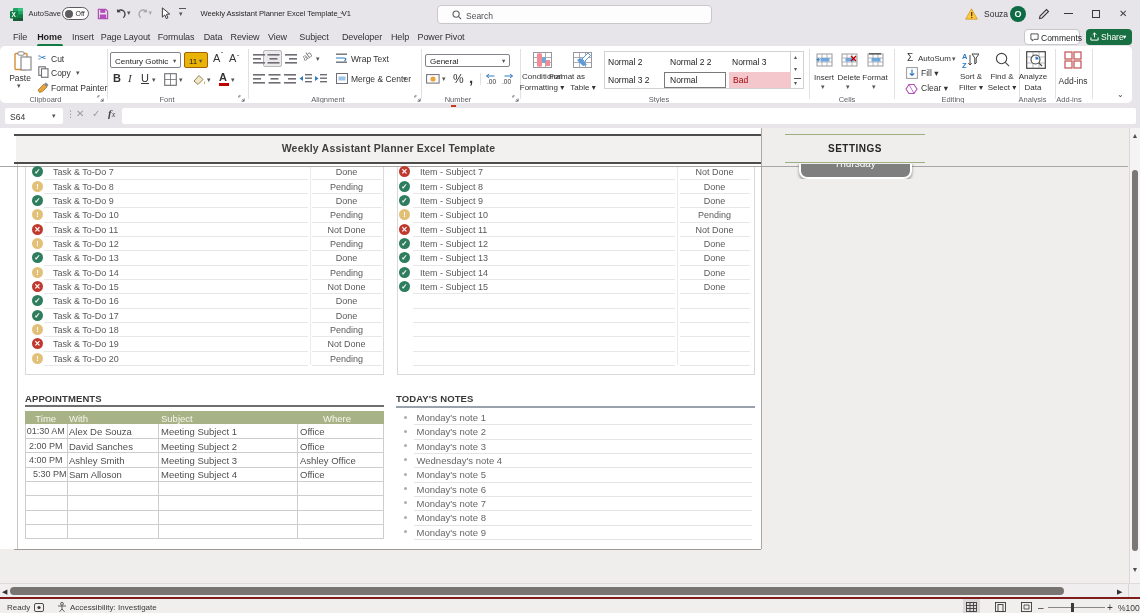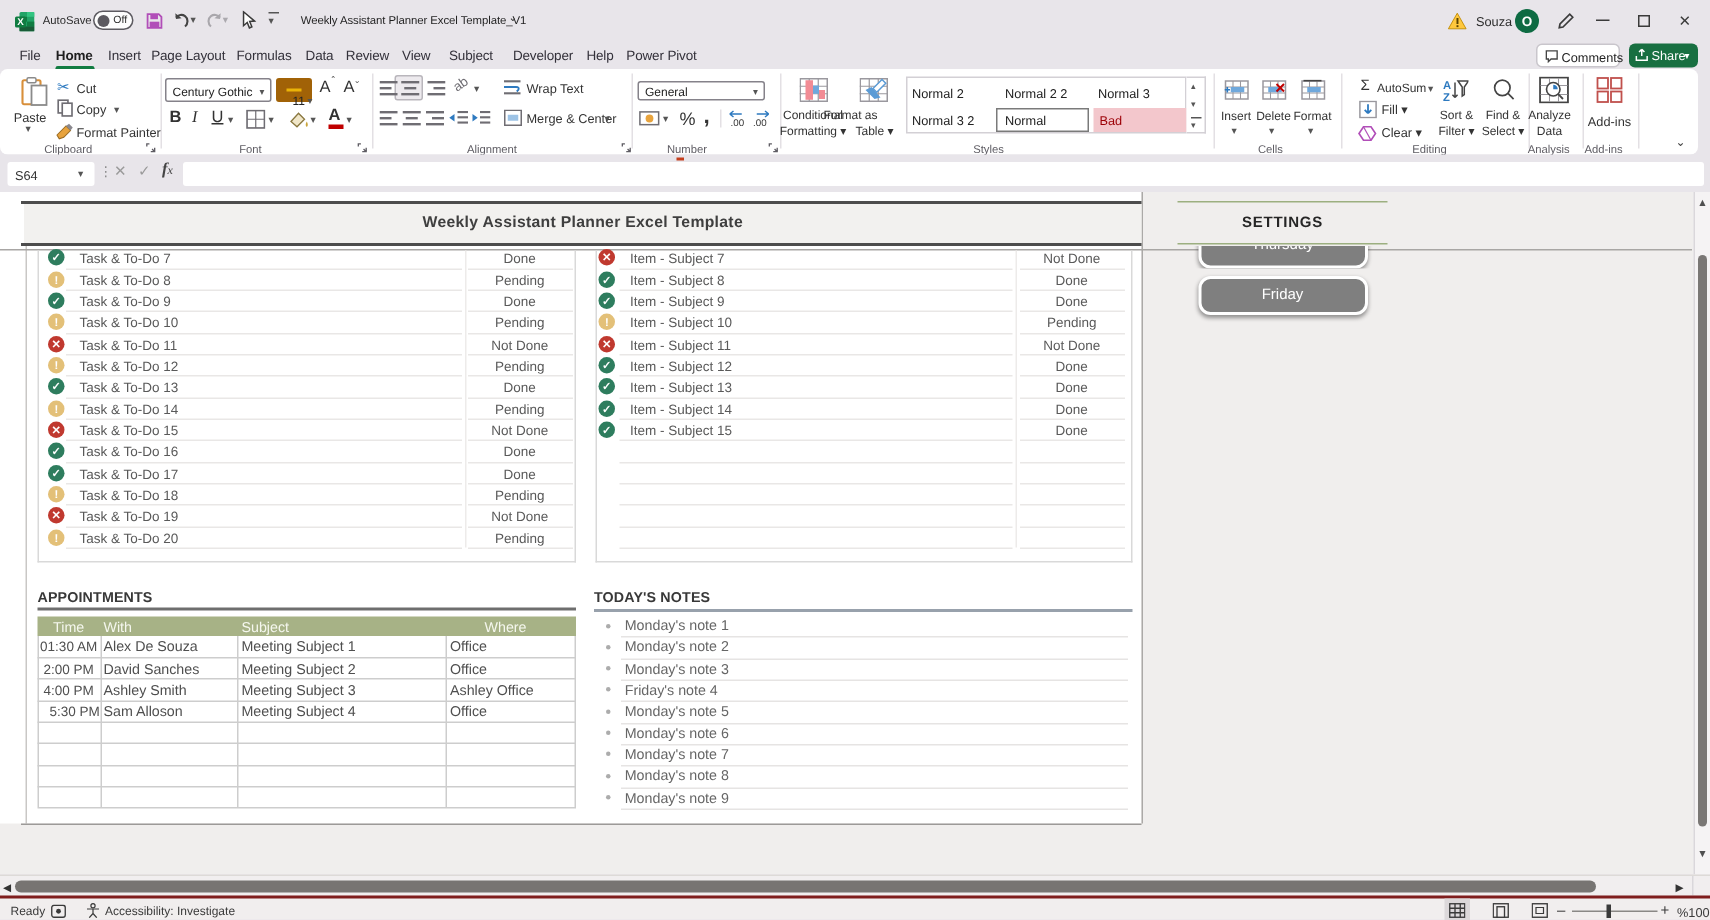--- a/index.html
+++ b/index.html
@@ -36,20 +36,27 @@
 <path d="M12 0.5 L11.5 4.5 L7.5 4 Z" fill="#A9A7AC"></path>
     </svg>
 <div class="a" style="left:148.5px;top:9px;font-size:7px;color:#ABA9AE">▾</div>
 <svg class="a" style="left:160.5px;top:7px" width="10" height="13" viewBox="0 0 11 14">
 <path d="M1.5 0.8 L1.5 11 L4.2 8.6 L5.8 12.6 L7.6 11.8 L6 7.9 L9.6 7.6 Z" fill="#fff" stroke="#3a3a3a" stroke-width="1.1"></path>
     </svg>
 <div class="a" style="left:179px;top:8px;width:7px;height:1.2px;background:#555"></div>
 <div class="a" style="left:179px;top:9.5px;font-size:7px;color:#555">▾</div>
 <div class="a" style="left:200.5px;top:9px;width:137px;font-size:7.6px;letter-spacing:-0.05px;color:#1f1f1f;white-space:nowrap">Weekly Assistant Planner Excel Template_V1</div>
 <div class="a" style="left:339px;top:8px;font-size:7px;color:#333">⌄</div>
+<div class="a" style="left:437px;top:4.5px;width:275px;height:19px;background:#fdfdfd;border:1px solid #C9C6CC;border-radius:4px">
+<svg class="a" style="left:14px;top:4.5px" width="10" height="10" viewBox="0 0 11 11">
+        <circle cx="4.5" cy="4.5" r="3.4" fill="none" stroke="#5f5d63" stroke-width="1.2"></circle>
+        <line x1="7" y1="7" x2="10" y2="10" stroke="#5f5d63" stroke-width="1.2"></line>
+      </svg>
+<div class="a" style="left:28px;top:5px;font-size:8.5px;color:#4f4d53">Search</div>
+    </div>
 <svg class="a" style="left:965px;top:8px" width="13" height="12" viewBox="0 0 13 12">
 <path d="M6.5 0.8 L12.4 11.2 L0.6 11.2 Z" fill="#FFC83D" stroke="#C08A00" stroke-width="0.6"></path>
 <rect x="6" y="4" width="1.3" height="4" fill="#5a4300"></rect>
       <rect x="6" y="8.8" width="1.3" height="1.3" fill="#5a4300"></rect>
     </svg>
 <div class="a" style="left:984px;top:9px;font-size:8.5px;color:#2b2b2b">Souza</div>
 <div class="a" style="left:1010px;top:5.5px;width:16px;height:16px;border-radius:50%;background:#0E6B43;color:#fff;font-size:9px;font-weight:bold;text-align:center;line-height:16px">O</div>
 <svg class="a" style="left:1038px;top:8px" width="12" height="12" viewBox="0 0 12 12">
 <path d="M1.5 10.5 L2 8 L8.5 1.5 L10.5 3.5 L4 10 Z" fill="none" stroke="#3a3a3a" stroke-width="1.1"></path>
     </svg>
@@ -135,21 +142,21 @@
 <div class="a" style="left:76px;top:23px;font-size:7px;color:#555">▾</div>
 <svg class="a" style="left:37px;top:36px" width="12" height="12" viewBox="0 0 12 12">
 <path d="M1 8 L7 2 L10 5 L5.5 9.5 L2.5 10.5 Z" fill="#E8A33D" stroke="#9a6a20" stroke-width="0.7"></path>
 <path d="M7 2 L9 0.5 L11.5 3 L10 5" fill="#8a888e"></path>
     </svg>
 <div class="a" style="left:51px;top:37px;font-size:8.5px;color:#333">Format Painter</div>
 <div class="a" style="left:110px;top:6px;width:71px;height:16px;border:1px solid #85828A;border-radius:2px;background:#fff">
       <div class="a" style="left:4px;top:3.5px;font-size:8px;color:#222">Century Gothic</div>
       <div class="a" style="left:62px;top:4px;font-size:6.5px;color:#555">▾</div>
     </div>
-<div class="a" style="left:184px;top:6px;width:24px;height:16px;border:7px solid #a16207;border-radius:2px;background:#eab308">
+<div class="a" style="left:184px;top:6px;width:24px;height:16px;border:1px solid #a16207;border-radius:2px;background:#eab308">
       <div class="a" style="left:4px;top:3.5px;font-size:8px;color:#222">11</div>
       <div class="a" style="left:14px;top:4px;font-size:6.5px;color:#555">▾</div>
     </div>
 <div class="a" style="left:213px;top:6px;font-size:11px;color:#333">A</div>
 <div class="a" style="left:221px;top:5px;font-size:7px;color:#333">ˆ</div>
 <div class="a" style="left:229px;top:6px;font-size:11px;color:#333">A</div>
 <div class="a" style="left:237px;top:8px;font-size:7px;color:#333">ˇ</div>
 <div class="a" style="left:113px;top:26px;font-size:11px;font-weight:bold;color:#333">B</div>
 <div class="a" style="left:128px;top:26px;font-size:11px;font-style:italic;font-family:Liberation Serif,serif;color:#333">I</div>
 <div class="a" style="left:141px;top:26px;font-size:11px;text-decoration:underline;color:#333">U</div>
@@ -385,23 +392,20 @@
 <div class="a" style="left:14px;top:33.5px;width:747px;height:2px;background:#4D4D4D"></div>
 <div class="a" style="left:16px;top:14px;width:745px;text-align:center;font-size:10.5px;font-weight:bold;color:#3F3F3F;letter-spacing:0.2px">Weekly Assistant Planner Excel Template</div>
 <div class="a" style="left:785px;top:5.5px;width:140px;height:1.5px;background:#9CAF80"></div>
 <div class="a" style="left:785px;top:33.5px;width:140px;height:1.5px;background:#9CAF80"></div>
 <div class="a" style="left:785px;top:14.5px;width:140px;text-align:center;font-size:10px;font-weight:bold;color:#262626;letter-spacing:0.5px">SETTINGS</div>
 <div class="a" style="left:0px;top:38px;width:1128px;height:1px;background:#A8A6A4"></div>
 <div class="a" style="left:795px;top:35.5px;width:122px;height:15.5px;overflow:hidden">
 <div class="a" style="left:4px;top:-11px;width:113px;height:26px;background:#7F7F7F;border:2.5px solid #fff;border-radius:8px;box-shadow:0 1.5px 3px rgba(0,0,0,0.4)">
 <div class="a" style="left:0;top:3.5px;width:108px;text-align:center;font-size:10px;color:#fff">Thursday</div>
       </div>
-    </div>
-<div class="a" style="left:799px;top:55.5px;width:113px;height:26px;background:#7F7F7F;border:2.5px solid #fff;border-radius:8px;box-shadow:0 1.5px 3px rgba(0,0,0,0.4)">
-<div class="a" style="left:0;top:5px;width:108px;text-align:center;font-size:10px;color:#fff">Friday</div>
     </div>
 <div class="a" style="left:25px;top:38.5px;width:358.5px;height:208.5px;border-left:1px solid #D9D9D9;border-right:1px solid #D9D9D9;border-bottom:1px solid #D9D9D9"></div>
 <div class="a" style="left:309.5px;top:38.5px;width:1px;height:198.5px;background:#EDEBEA"></div>
 <div class="a" style="left:32px;top:38.400000000000006px;width:11px;height:11px;border-radius:50%;background:#2E7D5E;color:#fff;font-size:7.5px;font-weight:bold;text-align:center;line-height:11.5px">✓</div>
 <div class="a" style="left:53px;top:39.400000000000006px;font-size:9px;color:#595959">Task &amp; To-Do 7</div>
 <div class="a" style="left:310px;top:39.400000000000006px;width:73px;text-align:center;font-size:9px;color:#595959">Done</div>
 <div class="a" style="left:44px;top:50.73000000000002px;width:264px;height:1px;background:#E9E7E6"></div>
 <div class="a" style="left:312px;top:50.73000000000002px;width:70px;height:1px;background:#E9E7E6"></div>
 <div class="a" style="left:32px;top:52.73000000000002px;width:11px;height:11px;border-radius:50%;background:#E3C078;color:#fff;font-size:7.5px;font-weight:bold;text-align:center;line-height:11.5px">!</div>
 <div class="a" style="left:53px;top:53.73000000000002px;font-size:9px;color:#595959">Task &amp; To-Do 8</div>
@@ -566,21 +570,21 @@
 <div class="a" style="left:404px;top:287.5px;width:3px;height:3px;border-radius:50%;background:#ACACAC"></div>
 <div class="a" style="left:416.5px;top:284.0px;font-size:9.5px;color:#666">Monday's note 1</div>
 <div class="a" style="left:414px;top:296.33px;width:338px;height:1px;background:#E6E4E3"></div>
 <div class="a" style="left:404px;top:301.83px;width:3px;height:3px;border-radius:50%;background:#ACACAC"></div>
 <div class="a" style="left:416.5px;top:298.33px;font-size:9.5px;color:#666">Monday's note 2</div>
 <div class="a" style="left:414px;top:310.65999999999997px;width:338px;height:1px;background:#E6E4E3"></div>
 <div class="a" style="left:404px;top:316.16px;width:3px;height:3px;border-radius:50%;background:#ACACAC"></div>
 <div class="a" style="left:416.5px;top:312.66px;font-size:9.5px;color:#666">Monday's note 3</div>
 <div class="a" style="left:414px;top:324.99px;width:338px;height:1px;background:#E6E4E3"></div>
 <div class="a" style="left:404px;top:330.49px;width:3px;height:3px;border-radius:50%;background:#ACACAC"></div>
-<div class="a" style="left:416.5px;top:326.99px;font-size:9.5px;color:#666">Friday's note 4</div>
+<div class="a" style="left:416.5px;top:326.99px;font-size:9.5px;color:#666">Wednesday's note 4</div>
 <div class="a" style="left:414px;top:339.32px;width:338px;height:1px;background:#E6E4E3"></div>
 <div class="a" style="left:404px;top:344.82px;width:3px;height:3px;border-radius:50%;background:#ACACAC"></div>
 <div class="a" style="left:416.5px;top:341.32px;font-size:9.5px;color:#666">Monday's note 5</div>
 <div class="a" style="left:414px;top:353.65px;width:338px;height:1px;background:#E6E4E3"></div>
 <div class="a" style="left:404px;top:359.15px;width:3px;height:3px;border-radius:50%;background:#ACACAC"></div>
 <div class="a" style="left:416.5px;top:355.65px;font-size:9.5px;color:#666">Monday's note 6</div>
 <div class="a" style="left:414px;top:367.97999999999996px;width:338px;height:1px;background:#E6E4E3"></div>
 <div class="a" style="left:404px;top:373.48px;width:3px;height:3px;border-radius:50%;background:#ACACAC"></div>
 <div class="a" style="left:416.5px;top:369.98px;font-size:9.5px;color:#666">Monday's note 7</div>
 <div class="a" style="left:414px;top:382.31px;width:338px;height:1px;background:#E6E4E3"></div>

